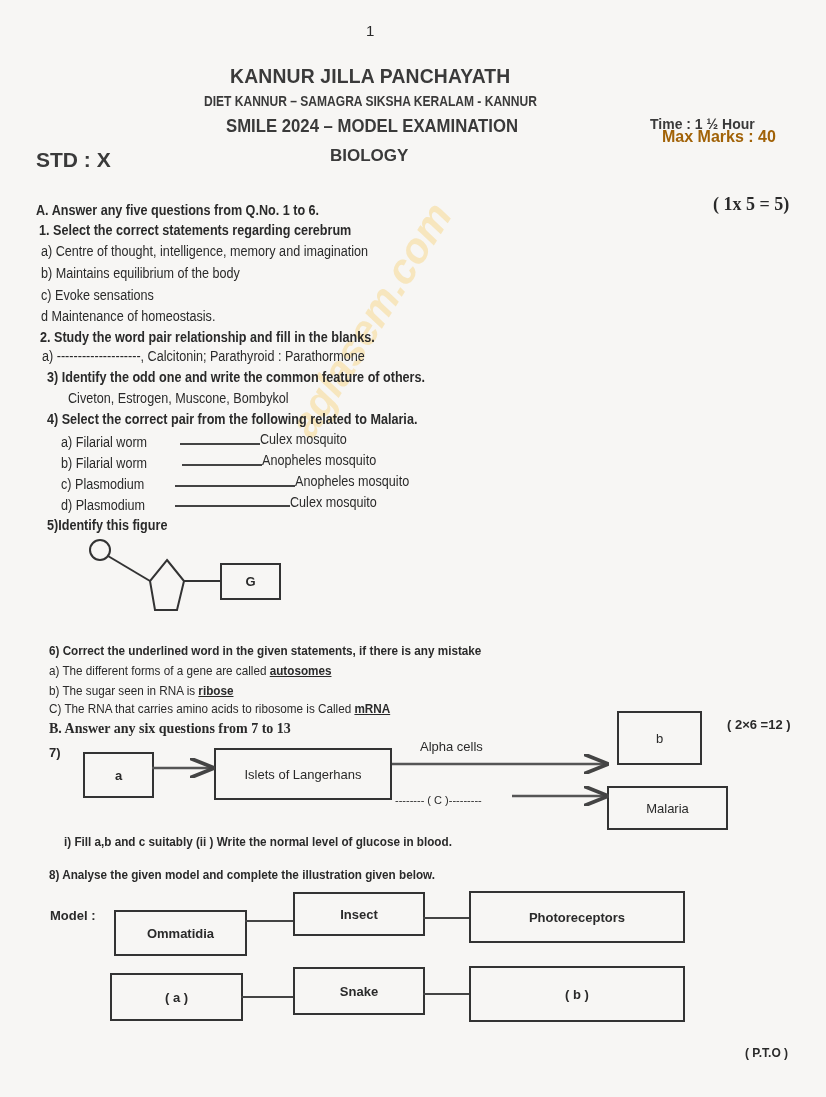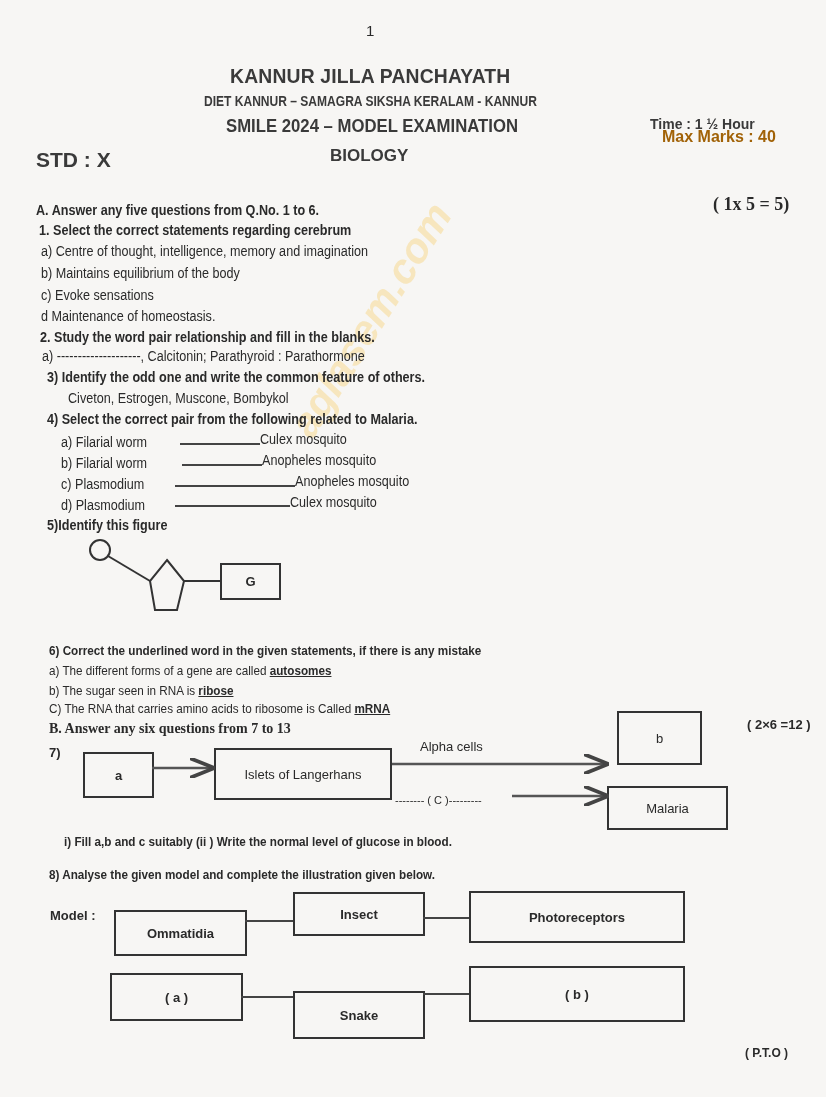--- a/index.html
+++ b/index.html
@@ -98,21 +98,21 @@
   <span>a) The different forms of a gene are called </span><u>autosomes</u>
 </div>
 <div class="abs line" style="left:49px; top:683px; font-size:13px;">
   <span>b) The sugar seen in RNA is </span><u>ribose</u>
 </div>
 <div class="abs line" style="left:49px; top:701px; font-size:13px;">
   <span>C) The RNA that carries amino acids to ribosome is Called </span><u>mRNA</u>
 </div>
 
 <div class="abs" style="left:49px; top:721px; font-family:'Liberation Serif', serif; font-size:14px; font-weight:bold;">B.  Answer any six questions from 7 to 13</div>
-<div class="abs marks-r" style="left:727px; top:717px; font-family:'Liberation Sans', sans-serif; font-size:13px;margin-left:20px;">( 2×6 =12 )</div>
+<div class="abs marks-r" style="left:727px; top:717px; font-family:'Liberation Sans', sans-serif; font-size:13px;">( 2×6 =12 )</div>
 
 <div class="abs bold" style="left:49px; top:745px; font-size:13px;">7)</div>
 <div class="box" style="left:83px; top:752px; width:67px; height:42px; font-weight:bold;">
   <span>a</span>
 </div>
 <div class="box" style="left:214px; top:748px; width:174px; height:48px; font-weight:normal;">
   <span>Islets of Langerhans</span>
 </div>
 <div class="box" style="left:617px; top:711px; width:81px; height:50px; font-weight:normal;">
   <span>b</span>
@@ -146,21 +146,21 @@
   </div>
 <div class="hline" style="left:423px; top:917px; width:46px;"></div>
 <div class="box" style="left:469px; top:891px; width:212px; height:48px;">
     <span>Photoreceptors</span>
   </div>
 
 <div class="box" style="left:110px; top:973px; width:129px; height:44px;">
     <span>( a )</span>
   </div>
 <div class="hline" style="left:241px; top:996px; width:52px;"></div>
-<div class="box" style="left:293px; top:967px; width:128px; height:44px;margin-top:24px;">
+<div class="box" style="left:293px; top:967px; width:128px; height:44px;">
     <span>Snake</span>
   </div>
 <div class="hline" style="left:423px; top:993px; width:46px;"></div>
 <div class="box" style="left:469px; top:966px; width:212px; height:52px;">
     <span>( b )</span>
   </div>
 
 <div class="abs bold" style="left:745px; top:1046px; font-size:12px;">( P.T.O )</div>
 
 </body></html>

